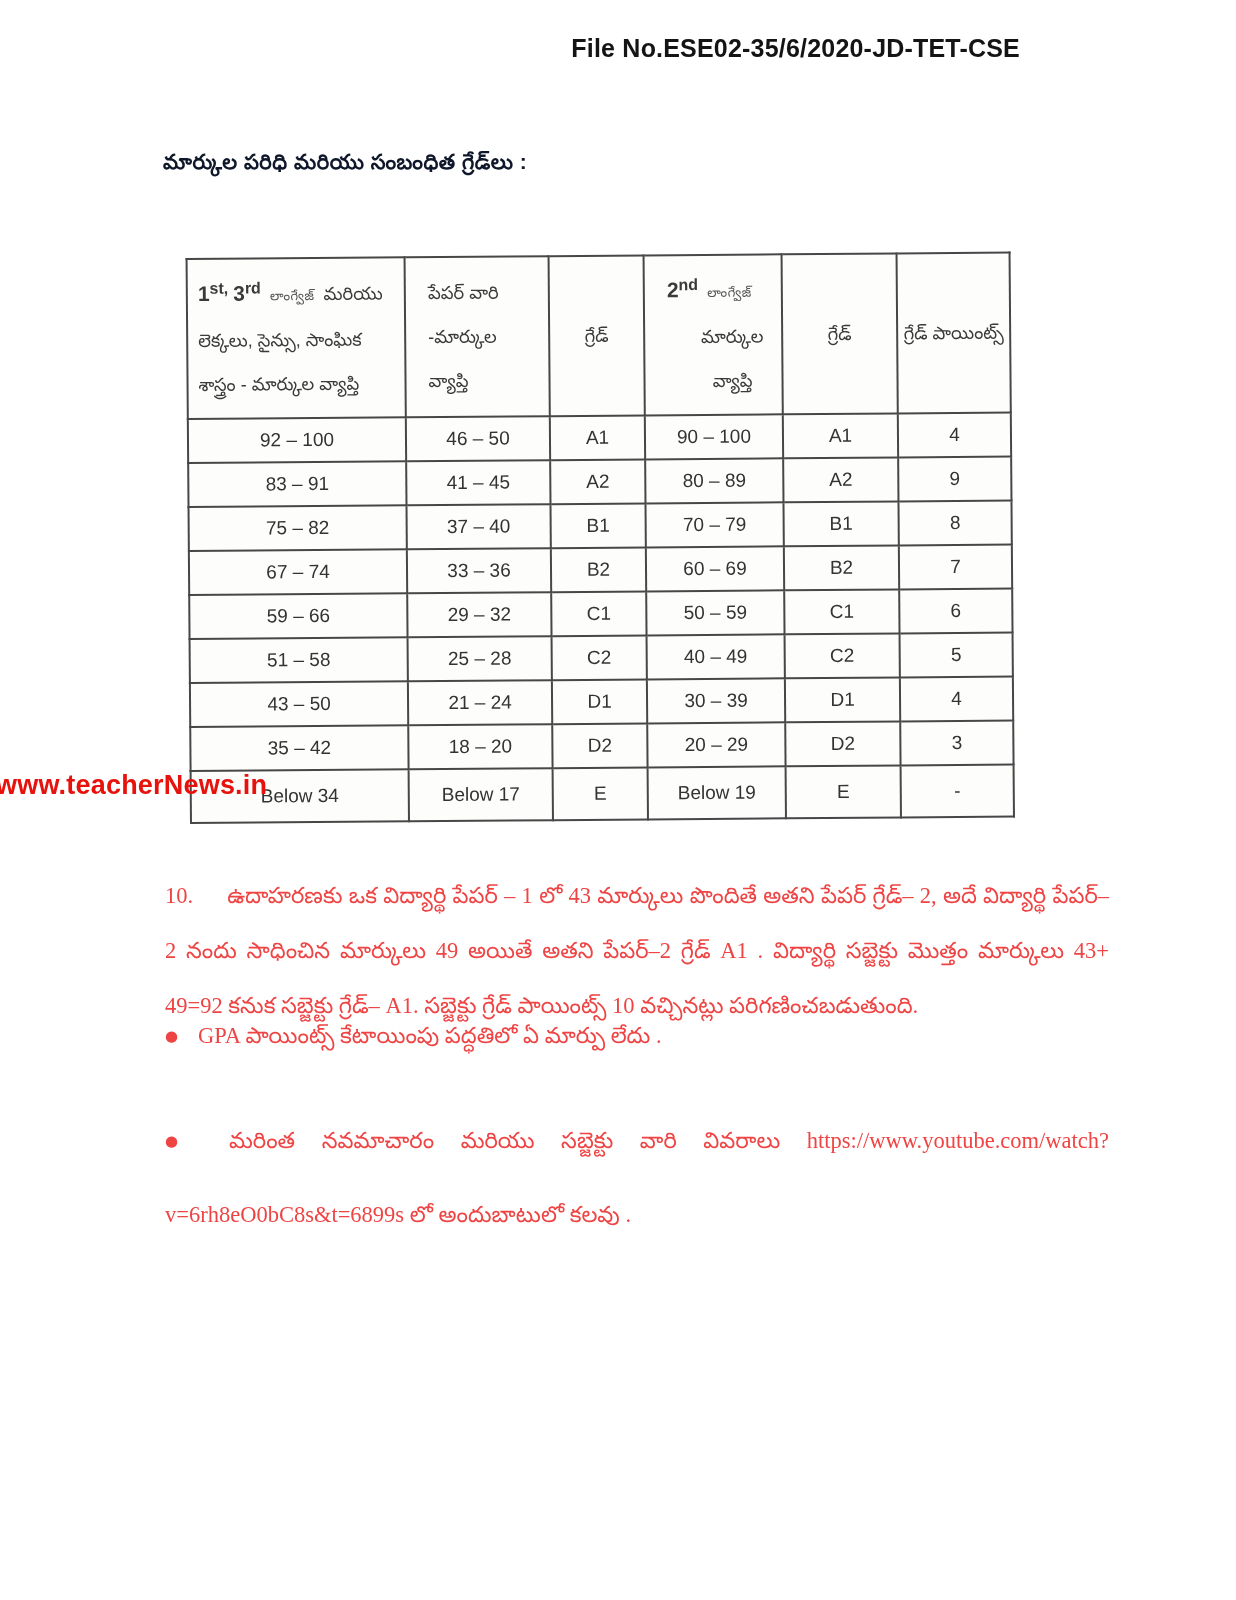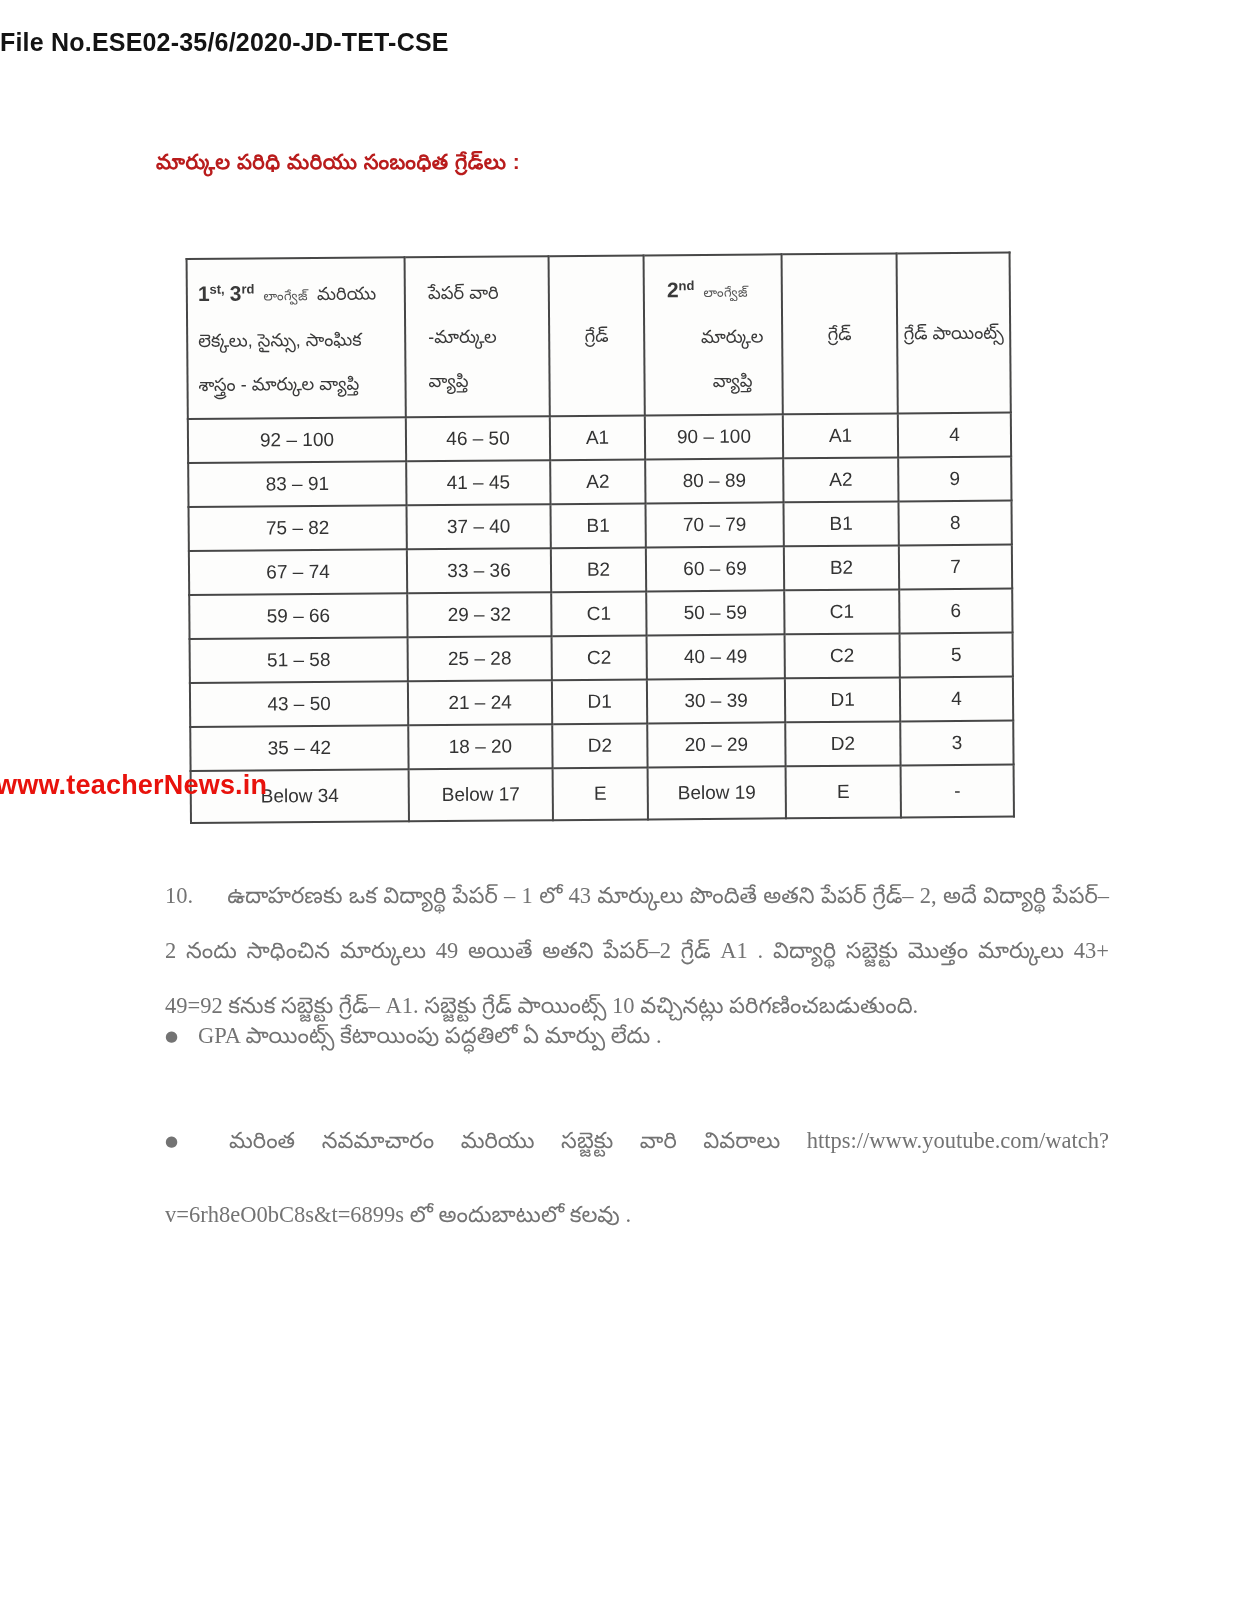--- a/index.html
+++ b/index.html
@@ -6,33 +6,33 @@
   html, body {
     width: 1236px; height: 1600px;
     background: #ffffff;
     font-family: "Liberation Sans", sans-serif;
     position: relative;
     overflow: hidden;
     color: #1a1a1a;
   }
   .doc-title {
     position: absolute;
-    top: 28px; left: 0; width: 1020px;
-    text-align: left;
+    top: 34px; left: 0; width: 1020px;
+    text-align: right;
     font-size: 25px;
     font-weight: bold;
     letter-spacing: 0.2px;
     color: #141414;
   }
   .telugu-heading {
     position: absolute;
-    left: 156px; top: 150px;
+    left: 163px; top: 150px;
     font-size: 21px;
     font-weight: 600;
-    color: #b91c1c;
+    color: #0f172a;
     letter-spacing: 0.5px;
   }
   
   .table-wrap {
     position: absolute;
     left: 190px; top: 258px;
     transform: rotate(-0.45deg);
     transform-origin: left bottom;
   }
   table.grades {
@@ -59,21 +59,21 @@
   td.th-subjects {
     text-align: left !important;
     padding-left: 10px;
     padding-right: 6px;
   }
   td.th-paperwise, td.th-secondlang {
     text-align: left !important;
     padding-left: 22px;
   }
   .hnum { font-weight: bold; font-size: 21px; }
-  sup.hsup { font-size: 13px; font-weight: bold; vertical-align: super; line-height: 0; }
+  sup.hsup { font-size: 16px; font-weight: bold; vertical-align: super; line-height: 0; }
   .hsmall { font-size: 13px; color: #555; letter-spacing: 0.5px; padding: 0 4px; }
   .pre-lines { white-space: pre-line; }
   .indent-block { margin-left: 16px; white-space: pre-line; text-align: center; }
   table.grades tr:last-child td { height: 52px; }
   
   .watermark {
     position: absolute;
     left: -4px; top: 770px;
     font-size: 27px;
     font-weight: bold;
@@ -82,21 +82,21 @@
   }
   
   .para {
     position: absolute;
     left: 165px;
     width: 944px;
     font-family: "Liberation Serif", serif;
     font-size: 22.5px;
     line-height: 55px;
     text-align: justify;
-    color: #737373;
+    color: #ef4444;
   }
   .para-10 { top: 868px; }
   .para-number { padding-right: 34px; }
   .bullet-1 { top: 1008px; }
   .bullet-2 { top: 1104px; line-height: 73px; }
   .bullet-glyph {
     font-size: 15px;
     vertical-align: 2px;
     padding-right: 20px;
     font-family: "DejaVu Sans", sans-serif;

